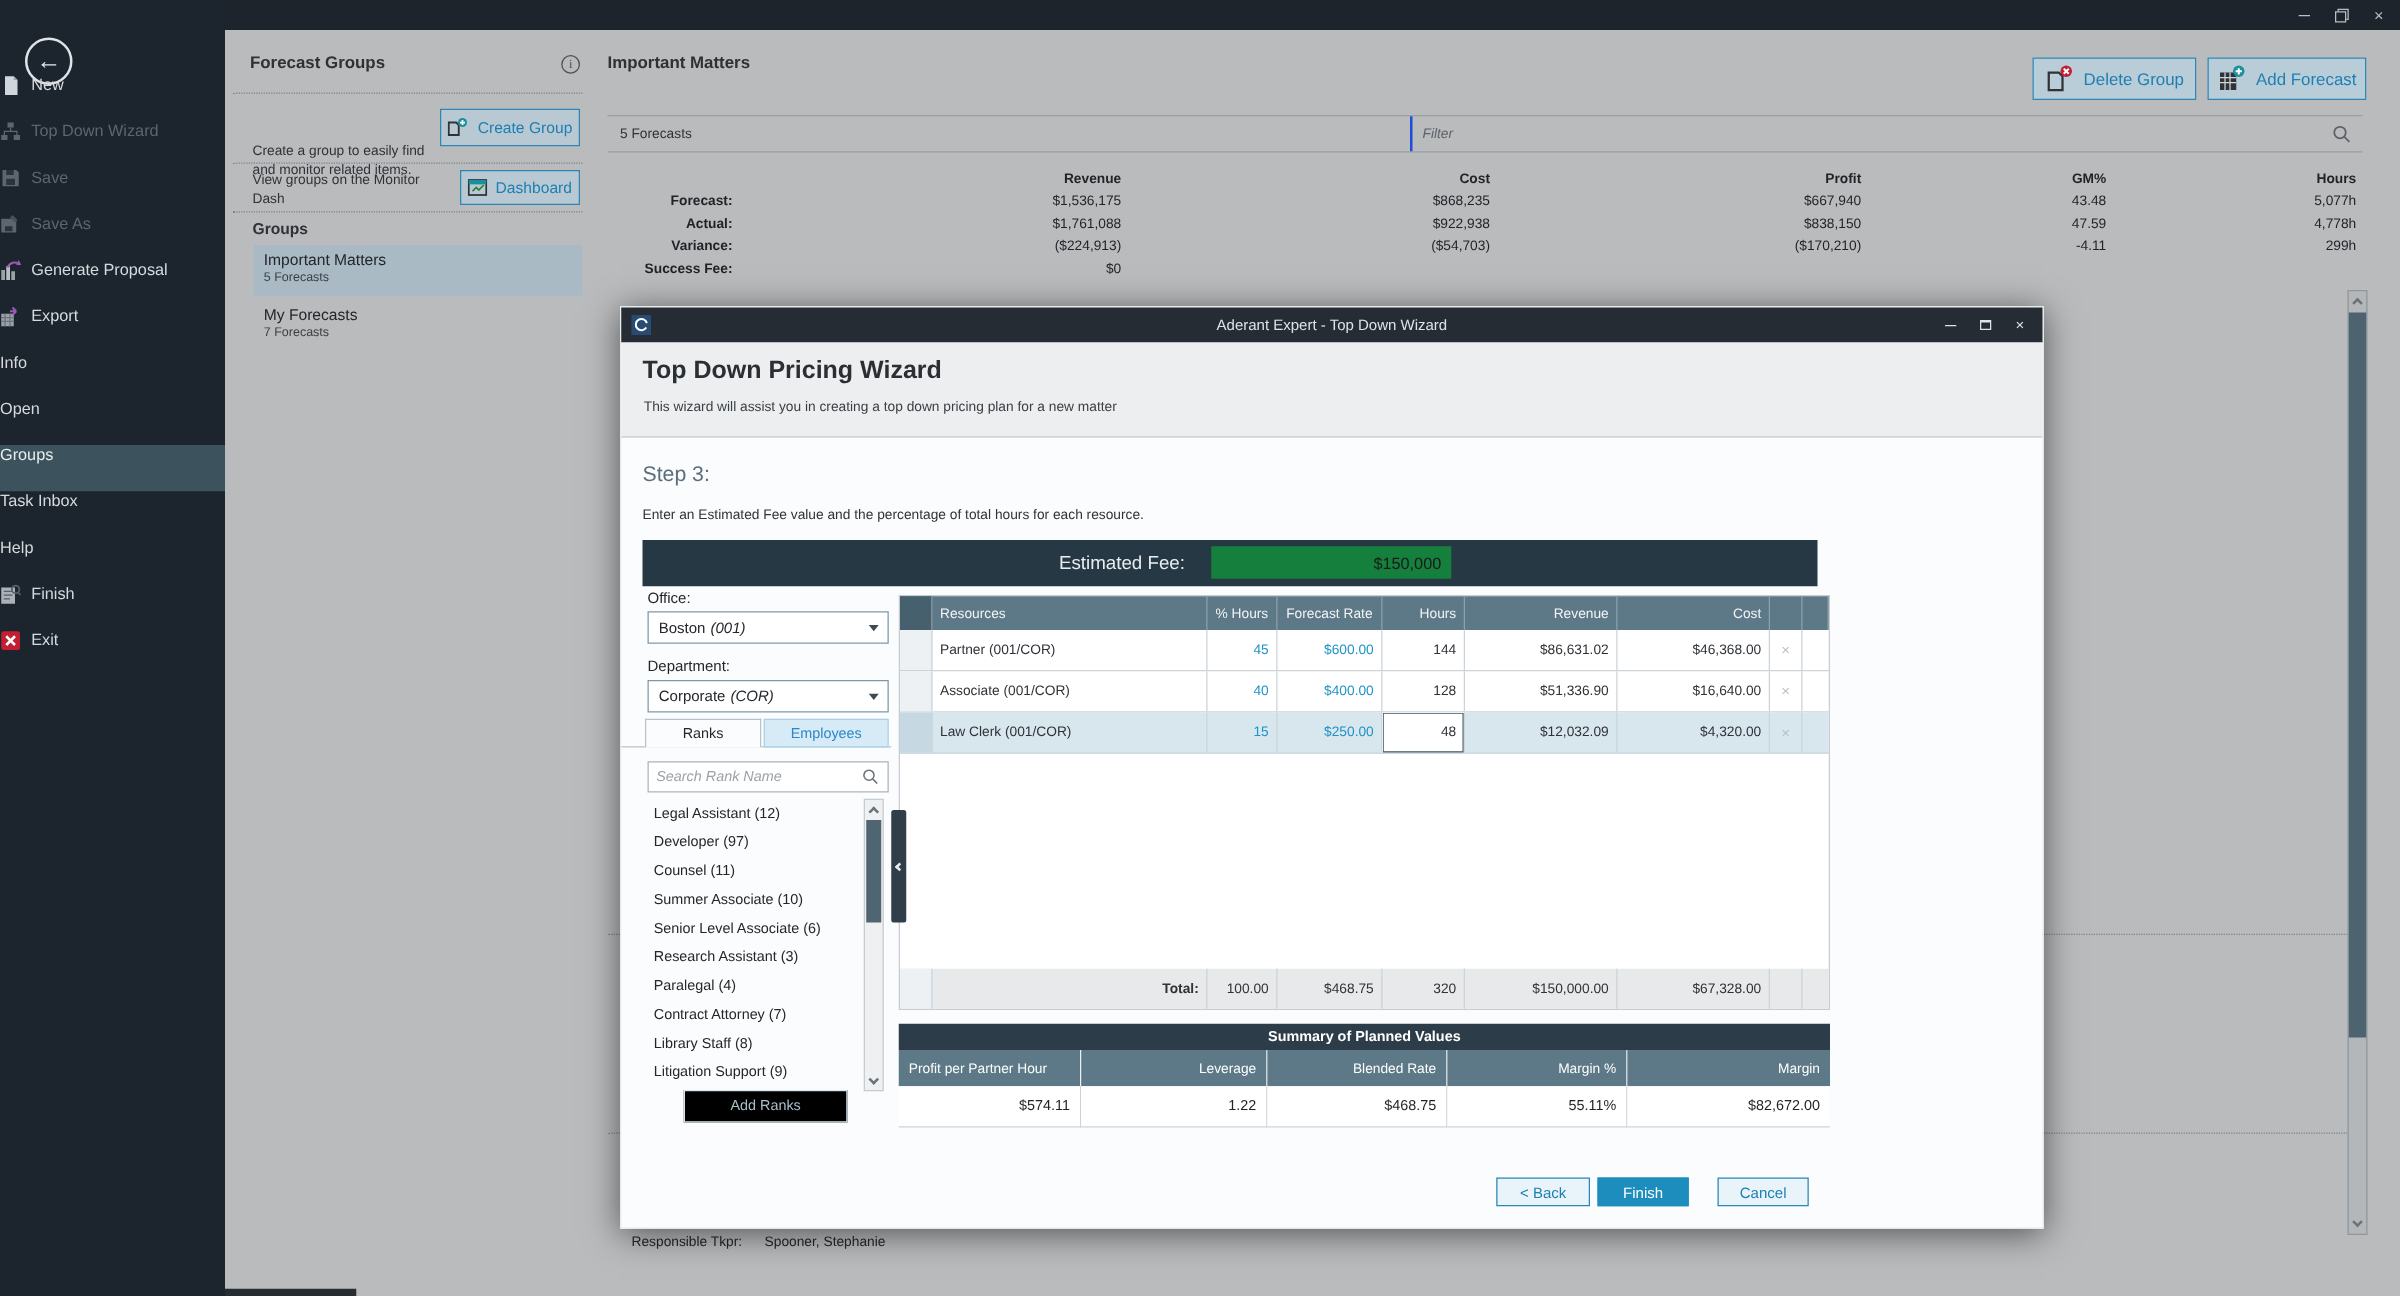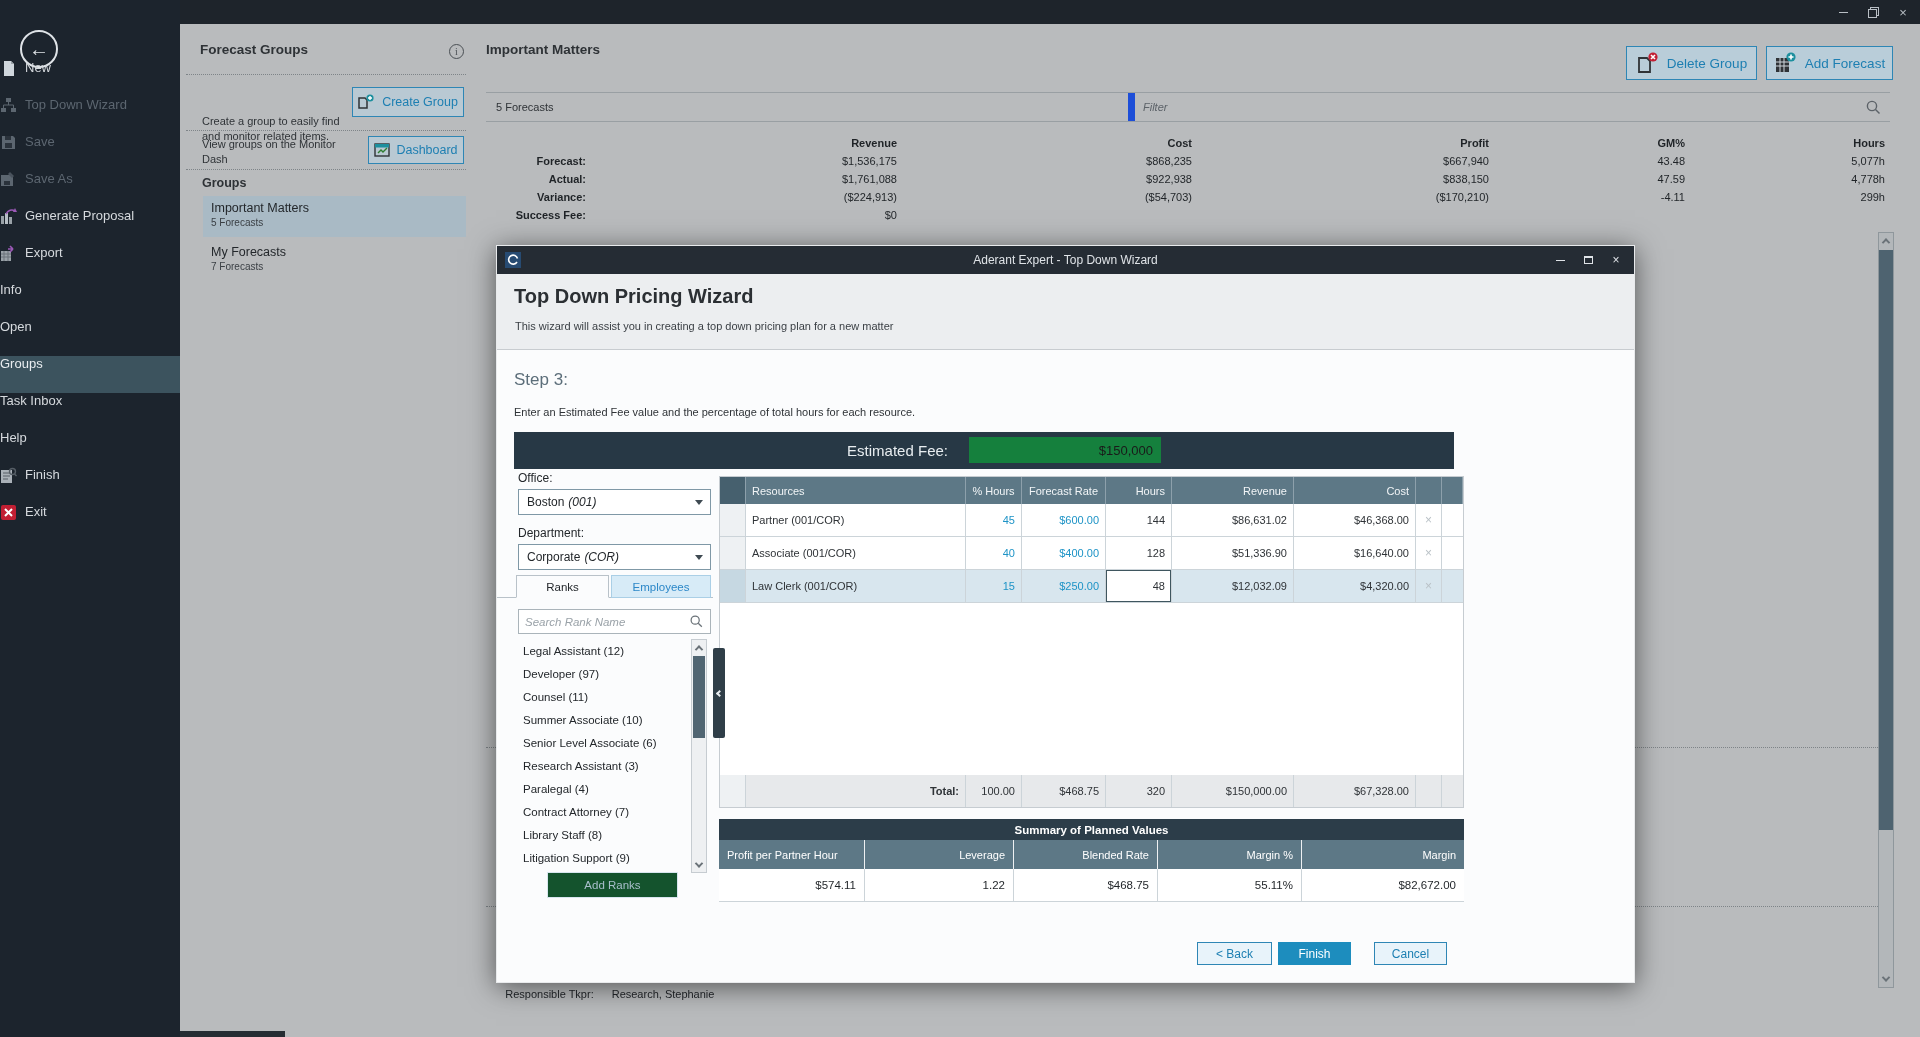--- a/index.html
+++ b/index.html
@@ -35,21 +35,21 @@
   .group-item { position:absolute; left:203px; width:263px; padding:5px 0 0 8px; }
   .group-item.selected { background:#a9bac5; }
   .group-name { font-size:12.5px; color:#23272b; }
   .group-count { font-size:10px; color:#3a3f44; margin-top:2px; }
 
   
   .main-title { position:absolute; left:486px; top:42px; font-size:13.5px; font-weight:bold; color:#2e3236; }
   .tool-btn { position:absolute; top:46px; height:34px; display:flex; align-items:center; justify-content:center; gap:7px; background:#b9cdd9; border:1px solid #2e86b5; color:#1d7fb2; font-size:13.5px; }
   .list-bar { position:absolute; left:486px; top:92px; width:1404px; height:30px; border-top:1px solid #999fa3; border-bottom:1px solid #999fa3; display:flex; align-items:stretch; }
   .list-bar .left { width:642px; display:flex; align-items:center; padding-left:10px; font-size:11px; color:#2f3337; }
-  .list-bar .right { flex:1; display:flex; align-items:center; border-left:7px solid #1d4ed8; padding:0 8px; }
+  .list-bar .right { flex:1; display:flex; align-items:center; border-left:2px solid #1d4ed8; padding:0 8px; }
   .list-bar input { flex:1; background:transparent; border:none; outline:none; font-style:italic; font-size:11px; color:#3a3f44; font-family:inherit; }
   .list-bar input::placeholder { color:#5c6268; font-style:italic; }
   .fcol { position:absolute; text-align:right; font-size:11px; line-height:18px; color:#1f2327; }
   .fcol .hdr { font-weight:bold; }
   .fcol.labels div { font-weight:bold; }
   .resp-line { position:absolute; left:493px; top:976px; font-size:11px; color:#23272b; z-index:4; white-space:pre; }
   .resp-line .lbl { margin-right:18px; }
 
   
   .vscroll { position:absolute; left:1878px; top:232px; width:16px; height:756px; background:#b3b7ba; border:1px solid #8f979c; z-index:3; }
@@ -90,21 +90,21 @@
 
   .search-box { position:absolute; left:21px; top:363px; width:193px; height:25px; background:#fff; border:1px solid #aab4ba; display:flex; align-items:center; padding:0 6px; }
   .search-box input { flex:1; border:none; outline:none; font-style:italic; font-size:11.5px; color:#3a3f44; font-family:inherit; background:transparent; }
   .search-box input::placeholder { color:#9aa2a8; font-style:italic; }
 
   .rank-list { position:absolute; left:21px; top:393px; width:173px; height:234px; background:#fbfcfd; }
   .rank-item { height:23px; display:flex; align-items:center; padding-left:5px; font-size:11.5px; color:#23272b; }
   .list-scroll { position:absolute; left:194px; top:393px; width:16px; height:234px; background:#eef0f2; border:1px solid #c6ccd1; }
   .list-scroll .arrow { position:absolute; left:0; width:14px; height:15px; display:flex; align-items:center; justify-content:center; }
   .list-scroll .thumb { position:absolute; left:1px; top:16px; width:12px; height:82px; background:#506572; }
-  .add-ranks { position:absolute; left:50px; top:626px; width:131px; height:26px; background:#14532d; border:1px solid #d8e6ef; color:#a9bfcc; font-size:11.5px; display:flex; align-items:center; justify-content:center; }
+  .add-ranks { position:absolute; left:50px; top:626px; width:131px; height:26px; background:#000000; border:1px solid #d8e6ef; color:#a9bfcc; font-size:11.5px; display:flex; align-items:center; justify-content:center; }
   .splitter { position:absolute; left:216px; top:402px; width:12px; height:90px; background:#2f3e48; border-radius:2px; display:flex; align-items:center; justify-content:center; z-index:5; }
 
   
   .rtable { position:absolute; left:222px; top:230px; width:745px; border:1px solid #c6ccd1; background:#fff; }
   .trow { display:flex; height:33px; border-bottom:1px solid #ccd4d9; }
   .trow.hdr { height:27px; background:#5d7886; color:#f2f5f7; border-bottom:none; }
   .tcell { display:flex; align-items:center; padding:0 6px; border-right:1px solid #ccd4d9; height:100%; }
   .trow.hdr .tcell { border-right:1px solid #8da0ab; }
   .c-rh { width:26px; padding:0; }
   .trow.hdr .c-rh { background:#46606e; }
@@ -351,21 +351,21 @@
     <div class="hdr">Hours</div>
     <div>5,077h</div>
     <div>4,778h</div>
     <div>299h</div>
     <div></div>
   </div>
 
   <div class="dotted" style="left:486px; top:747px; width:1404px; z-index:2;"></div>
   <div class="dotted" style="left:486px; top:906px; width:1404px; z-index:2;"></div>
   <div class="resp-line">
-    <span class="lbl">Responsible Tkpr:</span><span>Research, Stephanie</span>
+    <span class="lbl">Responsible Tkpr:</span><span>Spooner, Stephanie</span>
   </div>
 
   <div class="vscroll">
     <div class="arrow" style="top:0;">
         <span class="chev up"></span>
       </div>
     <div class="thumb"></div>
     <div class="arrow" style="bottom:0;">
         <span class="chev down"></span>
       </div>

